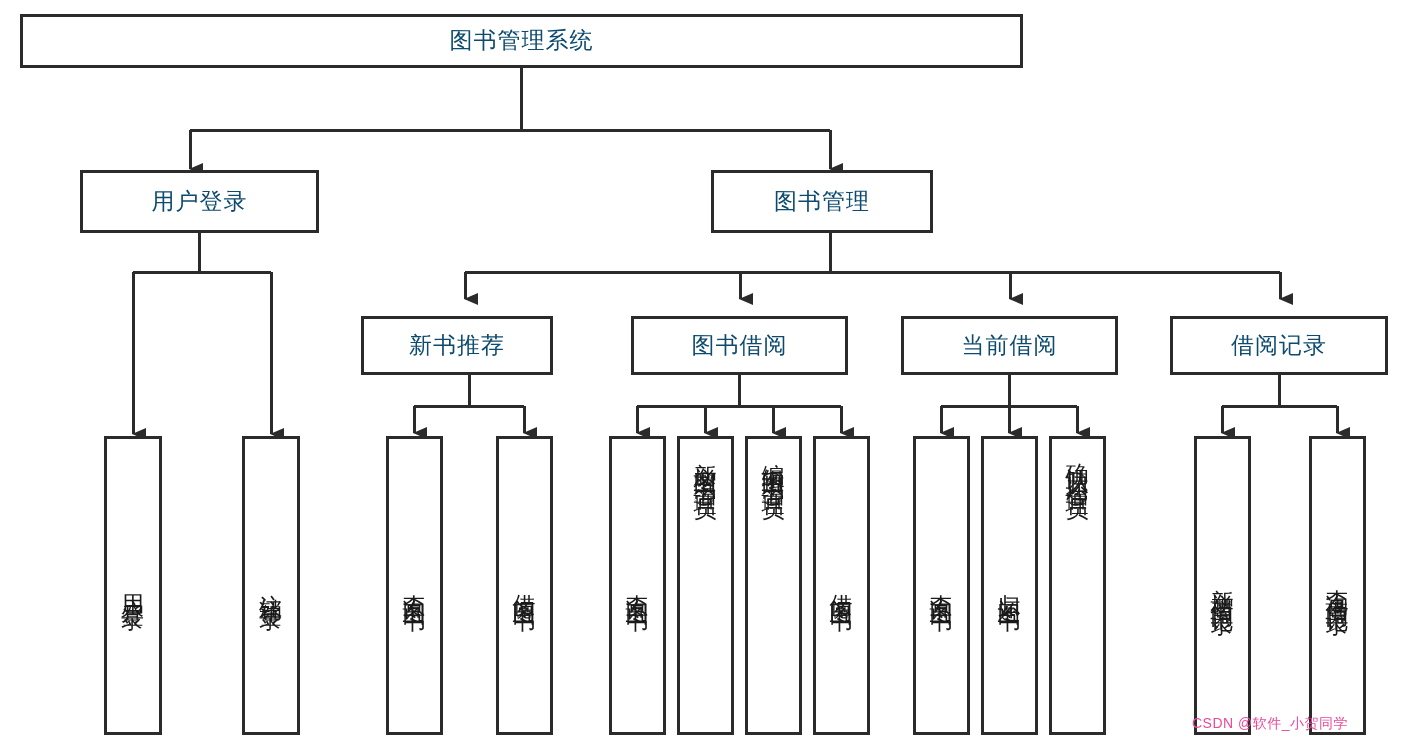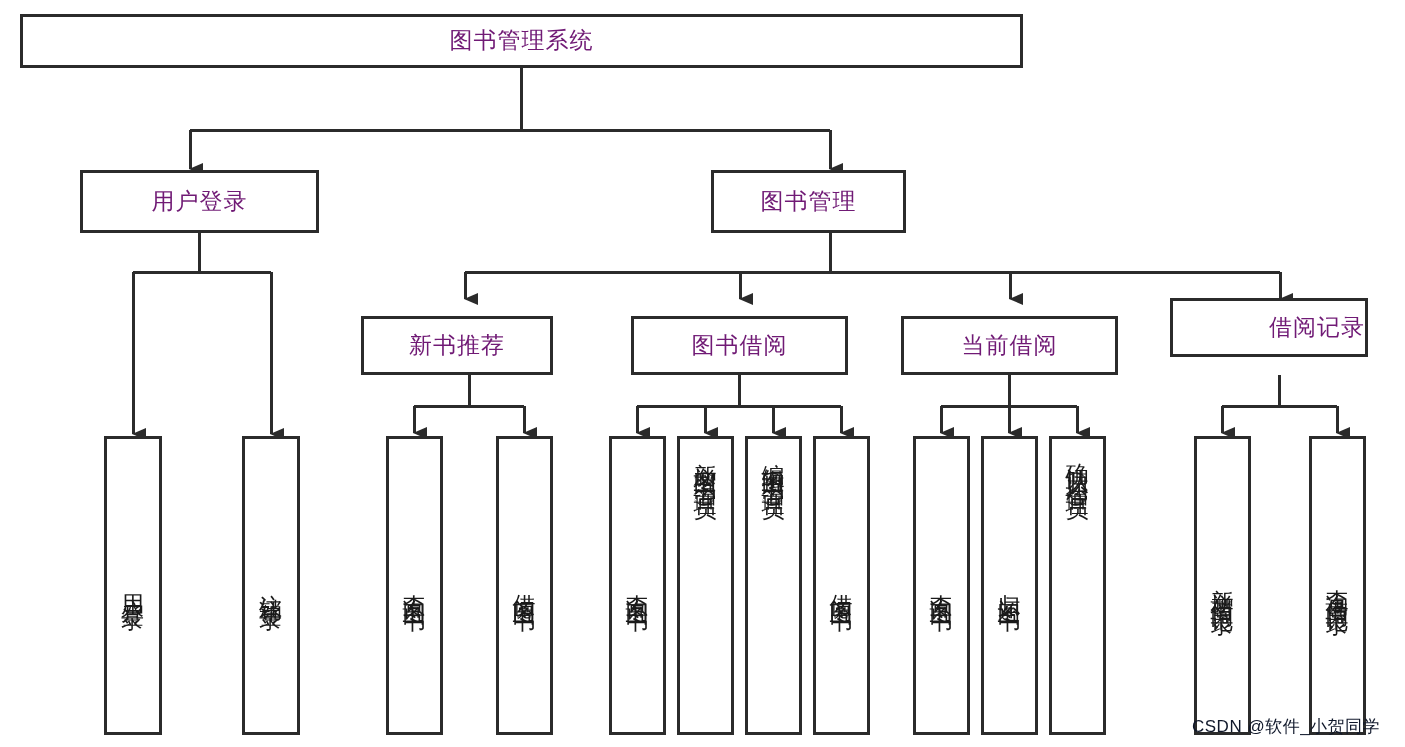--- a/index.html
+++ b/index.html
@@ -25,21 +25,21 @@
     position: absolute;
     box-sizing: border-box;
     border: 3px solid #2b2b2b;
     background: #ffffff;
     display: flex;
     align-items: center;
     justify-content: center;
   }
   .node-label-h {
     font-size: 23px;
-    color: #701a75;
+    color: #0c4a6e;
     line-height: 1.1;
     white-space: nowrap;
     letter-spacing: 1px;
   }
   .node-label-v {
     font-size: 23px;
     color: #1a1a1a;
     writing-mode: vertical-rl;
     text-orientation: upright;
     letter-spacing: 5px;
@@ -51,22 +51,22 @@
     padding-top: 6px;
   }
   .leaf-box.centerv {
     align-items: center;
     padding-top: 0;
   }
   .watermark {
     position: absolute;
     left: 1192px;
     top: 715px;
-    font-size: 17px;
-    color: #0f172a;
+    font-size: 14px;
+    color: #ec4899;
     white-space: nowrap;
     letter-spacing: 0.5px;
   }
 </style>
 </head>
 <body>
 
 <svg id="diagram" viewBox="0 0 1405 747" xmlns="http://www.w3.org/2000/svg">
   <defs>
     <marker id="arrow" viewBox="0 0 12 14" refX="6" refY="13" markerWidth="12" markerHeight="14" orient="auto-start-reverse" markerUnits="userSpaceOnUse">
@@ -123,34 +123,34 @@
   </g>
 </svg>
 
 <div class="node-box" style="left:20px; top:14px; width:1003px; height:54px;">
   <span class="node-label-h">图书管理系统</span>
 </div>
 
 <div class="node-box" style="left:80px; top:170px; width:239px; height:63px;">
   <span class="node-label-h">用户登录</span>
 </div>
-<div class="node-box" style="left:711px; top:170px; width:195px; height:63px;">
+<div class="node-box" style="left:711px; top:170px; width:222px; height:63px;">
   <span class="node-label-h">图书管理</span>
 </div>
 
 <div class="node-box" style="left:361px; top:316px; width:192px; height:59px;">
   <span class="node-label-h">新书推荐</span>
 </div>
 <div class="node-box" style="left:631px; top:316px; width:217px; height:59px;justify-content:center;">
   <span class="node-label-h">图书借阅</span>
 </div>
 <div class="node-box" style="left:901px; top:316px; width:217px; height:59px;">
   <span class="node-label-h">当前借阅</span>
 </div>
-<div class="node-box" style="left:1170px; top:298px; width:198px; height:59px;justify-content:flex-end;">
+<div class="node-box" style="left:1170px; top:316px; width:218px; height:59px;">
   <span class="node-label-h">借阅记录</span>
 </div>
 
 <div class="node-box leaf-box centerv" style="left:104px; top:436px; width:58px; height:299px;">
   <span class="node-label-v">用户登录</span>
 </div>
 <div class="node-box leaf-box centerv" style="left:242px; top:436px; width:58px; height:299px;">
   <span class="node-label-v">注销登录</span>
 </div>
 

